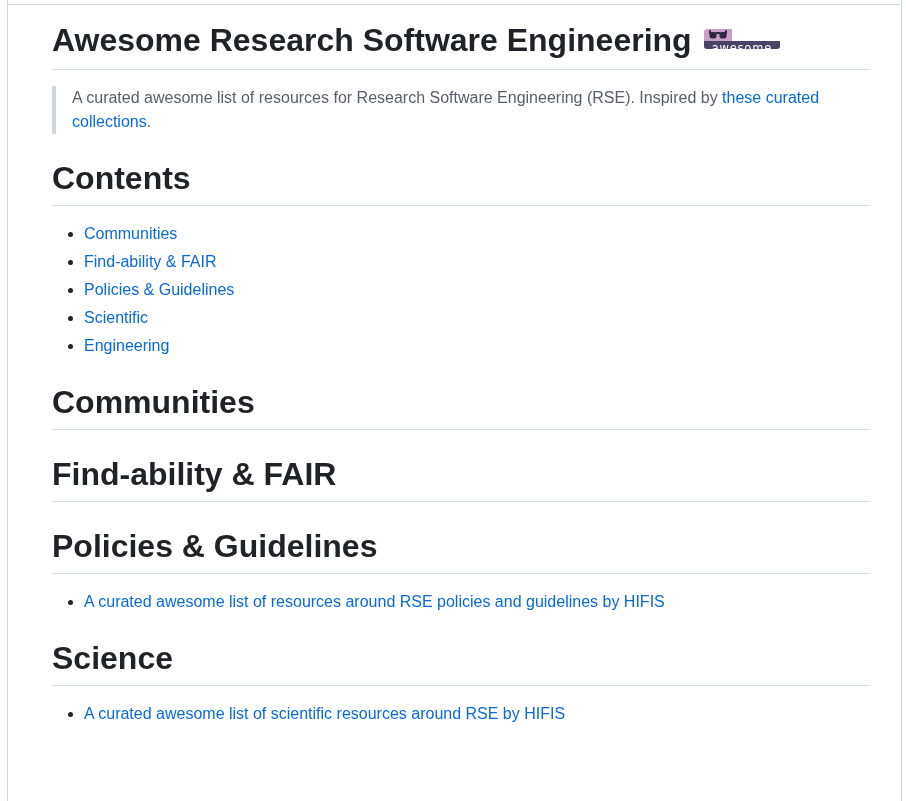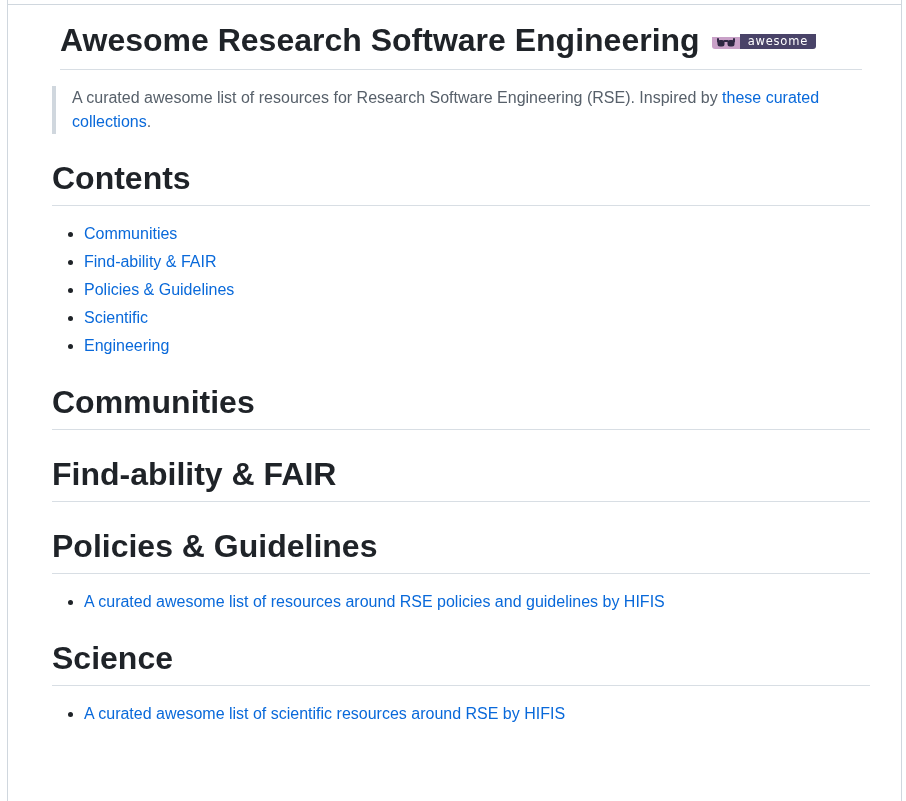--- a/index.html
+++ b/index.html
@@ -27,42 +27,43 @@
     border-right:1px solid var(--border,#d0d7de);
     background:#fff;
   }
   .readme-box::before{
     content:"";position:absolute;top:4px;left:0;right:0;height:1px;
     background:var(--border,#d0d7de);
   }
   .markdown-body{padding:20px 31px 20px 44px;}
   .markdown-body h1{
     font-size:32px;font-weight:700;line-height:1.25;color:var(--heading,#1f2328);
-    margin:0 8px 16px;padding-bottom:9px;
+    margin:0 0 16px;padding-bottom:9px;
     border-bottom:1px solid var(--heading_rule,#d8dee4);
   }
   .markdown-body h2{
     font-size:32px;font-weight:700;line-height:1.25;color:var(--heading,#1f2328);
     margin:24px 0 16px;padding-bottom:7px;
     border-bottom:1px solid var(--heading_rule,#d8dee4);
   }
   .markdown-body blockquote{
     margin:4px 0 16px;padding:0 1em;
     color:var(--quote_text,#57606a);
     border-left:4px solid var(--border,#d0d7de);
   }
   .markdown-body ul{margin:0 0 16px;padding-left:2em;list-style:disc;}
   .markdown-body li+li{margin-top:4px;}
   .markdown-body a{color:var(--link,#0969da);text-decoration:none;cursor:pointer;}
   
   .badge{
-    display:inline-flex;align-items:flex-end;height:20px;
+    display:inline-flex;align-items:flex-start;height:20px;
     border-radius:3px;overflow:hidden;vertical-align:middle;
     margin-left:12px;position:relative;top:-4px;
     font-weight:400;
+    flex-direction:column;
   }
   .badge-left{
     background:var(--badge_left_bg,#c9a1c8);
     display:flex;align-items:center;justify-content:center;
     width:28px;
   }
   .badge-right{
     background:var(--badge_right_bg,#494368);
     color:#fff;display:flex;align-items:center;
     padding:0 8px;font-size:11.5px;letter-spacing:.8px;

